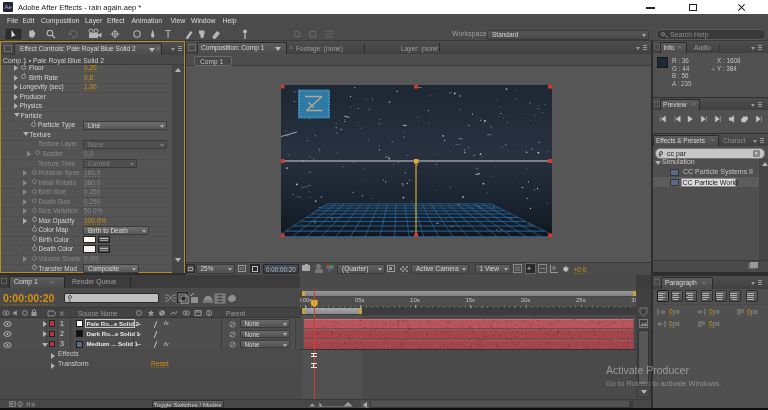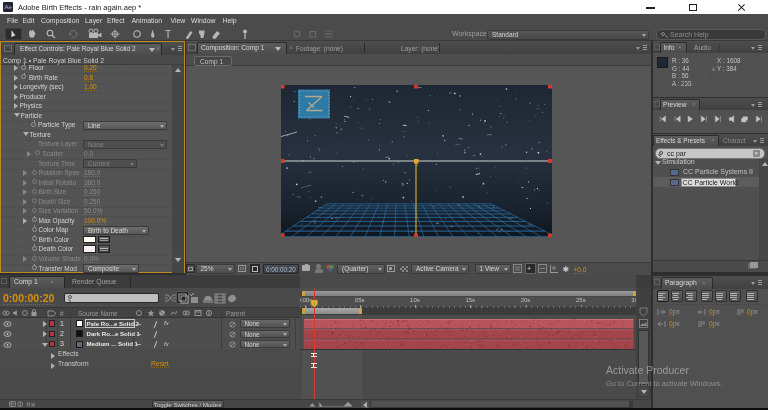--- a/index.html
+++ b/index.html
@@ -20,21 +20,21 @@
 .tab-menu{position:absolute;width:11px;height:7px}
 .tab-menu:before{content:"";position:absolute;left:0;top:2px;border-top:3px solid #999;border-left:2.5px solid transparent;border-right:2.5px solid transparent}
 .tab-menu:after{content:"";position:absolute;right:0;top:0;width:4px;height:6px;background:linear-gradient(#999 0 0) 0 0/4px 1px no-repeat,linear-gradient(#999 0 0) 0 2px/4px 1px no-repeat,linear-gradient(#999 0 0) 0 4px/4px 1px no-repeat}
 </style></head>
 <body>
 <div id="root">
 
 <div class="ab" style="left:0;top:0;width:768px;height:14px;background:#ffffff"></div>
 <div class="ab" style="left:3px;top:2px;width:10px;height:10px;background:#26262e;border-radius:1px"></div>
 <div class="tx" style="left:4.5px;top:3.5px;font-size:6px;color:#aab4ee">Ae</div>
-<div class="tx" style="left:18px;top:3px;font-size:7.5px;color:#1a1a1a">Adobe Birth Effects - rain again.aep *</div>
+<div class="tx" style="left:18px;top:3px;font-size:7.5px;color:#1a1a1a">Adobe After Effects - rain again.aep *</div>
 <div class="ab" style="left:646px;top:7px;width:9px;height:1.5px;background:#222"></div>
 <div class="ab" style="left:689px;top:3.5px;width:7.5px;height:7.5px;border:1.2px solid #222"></div>
 <div class="ab" style="left:737px;top:6.5px;width:9px;height:1.3px;background:#222;transform:rotate(45deg)"></div>
     <div class="ab" style="left:737px;top:6.5px;width:9px;height:1.3px;background:#222;transform:rotate(-45deg)"></div>
 
 <div class="ab" style="left:0;top:14px;width:768px;height:13px;background:#4b4b4b"></div>
 <div class="tx" style="left:7px;top:16.5px;font-size:6.9px;color:#dedede">File</div>
 <div class="tx" style="left:22.5px;top:16.5px;font-size:6.9px;color:#dedede">Edit</div>
 <div class="tx" style="left:41px;top:16.5px;font-size:6.9px;color:#dedede">Composition</div>
 <div class="tx" style="left:85px;top:16.5px;font-size:6.9px;color:#dedede">Layer</div>
@@ -1429,13 +1429,13 @@
       </svg>
       <div class="tx orange" style="left:16px;top:44px;font-size:6.5px;border-bottom:1px dotted #8a6512">0</div>
       <div class="tx" style="left:20px;top:44px;font-size:6.5px;color:#9a9a9a">px</div>
       <svg class="ab" style="left:44px;top:44px" width="9" height="8" viewBox="0 0 9 8">
         <path d="M1 2 h7 M1 4 h7 M1 6 h4" stroke="#8e8e8e" fill="none" stroke-width="0.9"></path>
       </svg>
       <div class="tx orange" style="left:56px;top:44px;font-size:6.5px;border-bottom:1px dotted #8a6512">0</div>
       <div class="tx" style="left:60px;top:44px;font-size:6.5px;color:#9a9a9a">px</div>
     </div>
     <div class="tx" style="left:606px;top:364px;font-size:10.5px;color:rgba(215,215,215,0.55)">Activate Producer</div>
-    <div class="tx" style="left:606px;top:379px;font-size:7.5px;color:rgba(205,205,205,0.5)">Go to Current to activate Windows.</div>
+    <div class="tx" style="left:606px;top:379px;font-size:7.5px;color:rgba(205,205,205,0.5)">Go to Rotatio to activate Windows.</div>
 </div>
 </body></html>

